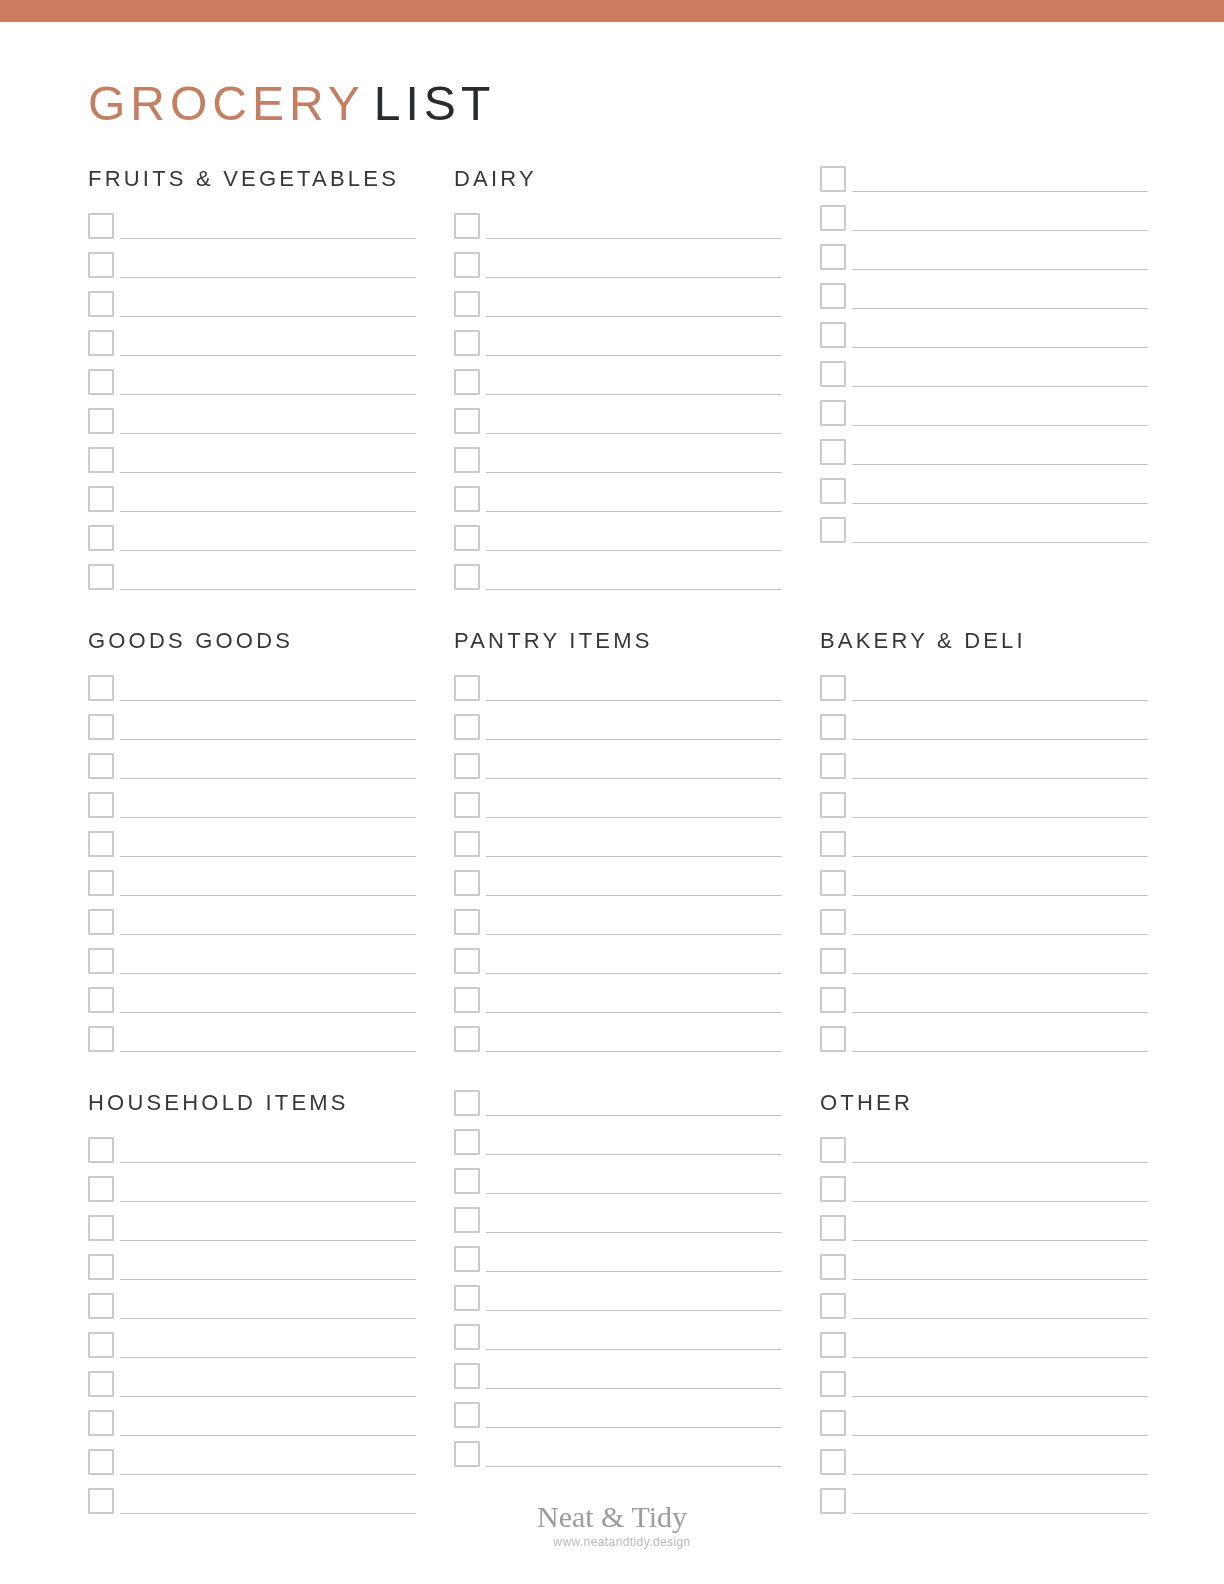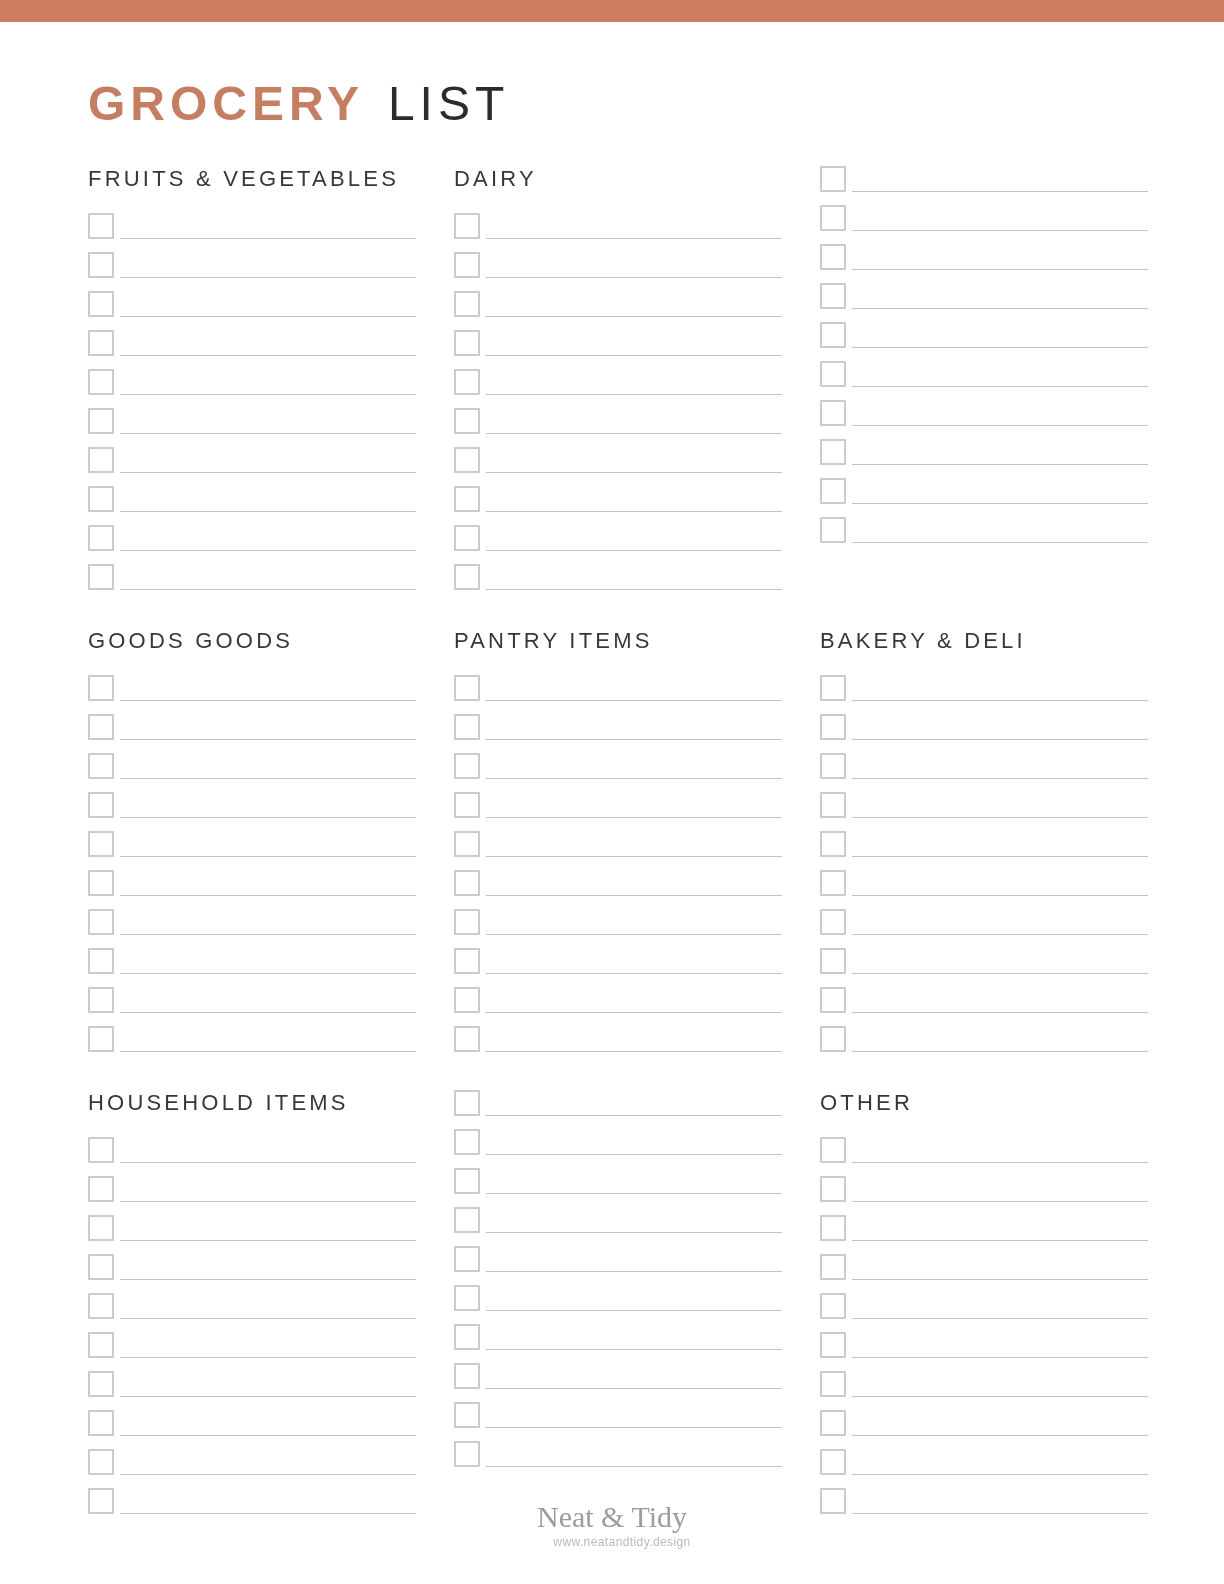--- a/index.html
+++ b/index.html
@@ -27,22 +27,22 @@
     background: var(--accent-bar);
   }
   .page-title {
     margin: 54px 88px 34px 88px;
     font-size: 48px;
     line-height: 56px;
     font-weight: 300;
     letter-spacing: 5px;
     white-space: nowrap;
   }
-  .page-title .accent { color: var(--accent-text); font-weight: bold; }
-  .page-title .rest { color: var(--title-dark); margin-left: 24px; }
+  .page-title .accent { color: var(--accent-text); }
+  .page-title .rest { color: var(--title-dark); margin-left: 9px; }
   .sections-grid {
     margin: 0 88px;
     display: grid;
     grid-template-columns: repeat(3, 328px);
     column-gap: 30px;
     row-gap: 28px;
     gap: 38px;
   }
   .section-title {
     font-size: 22px;

